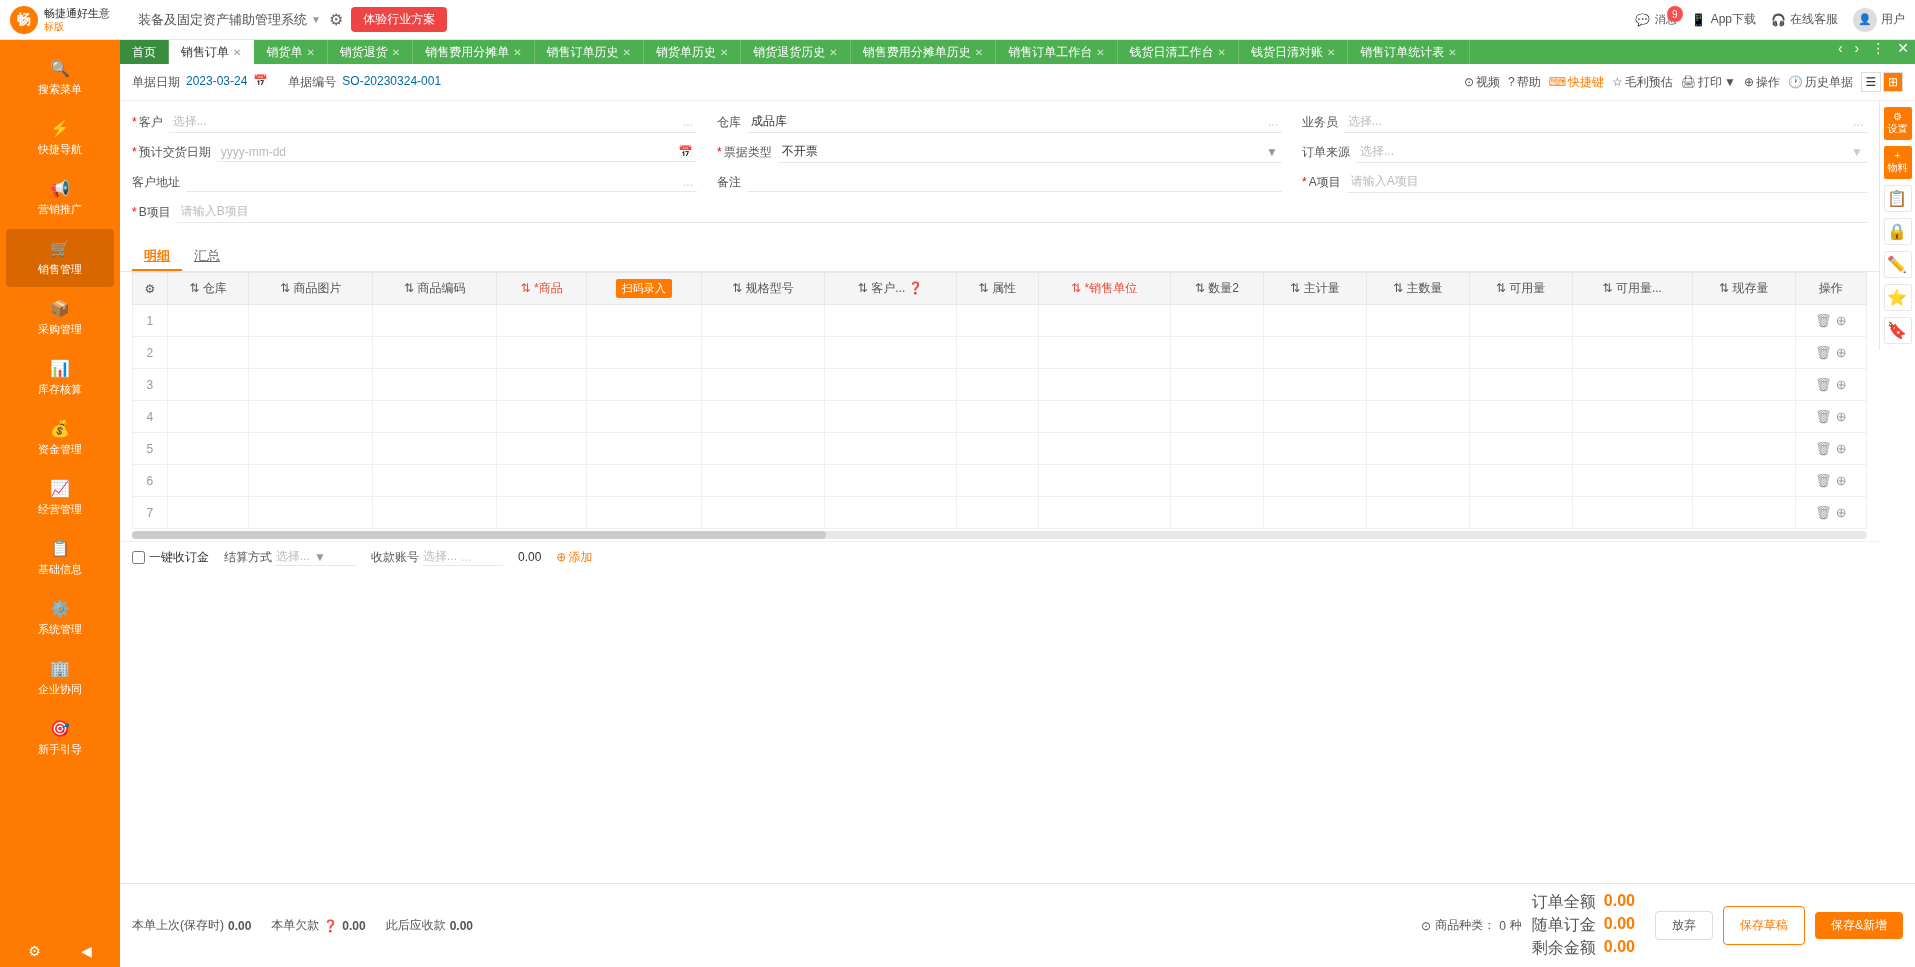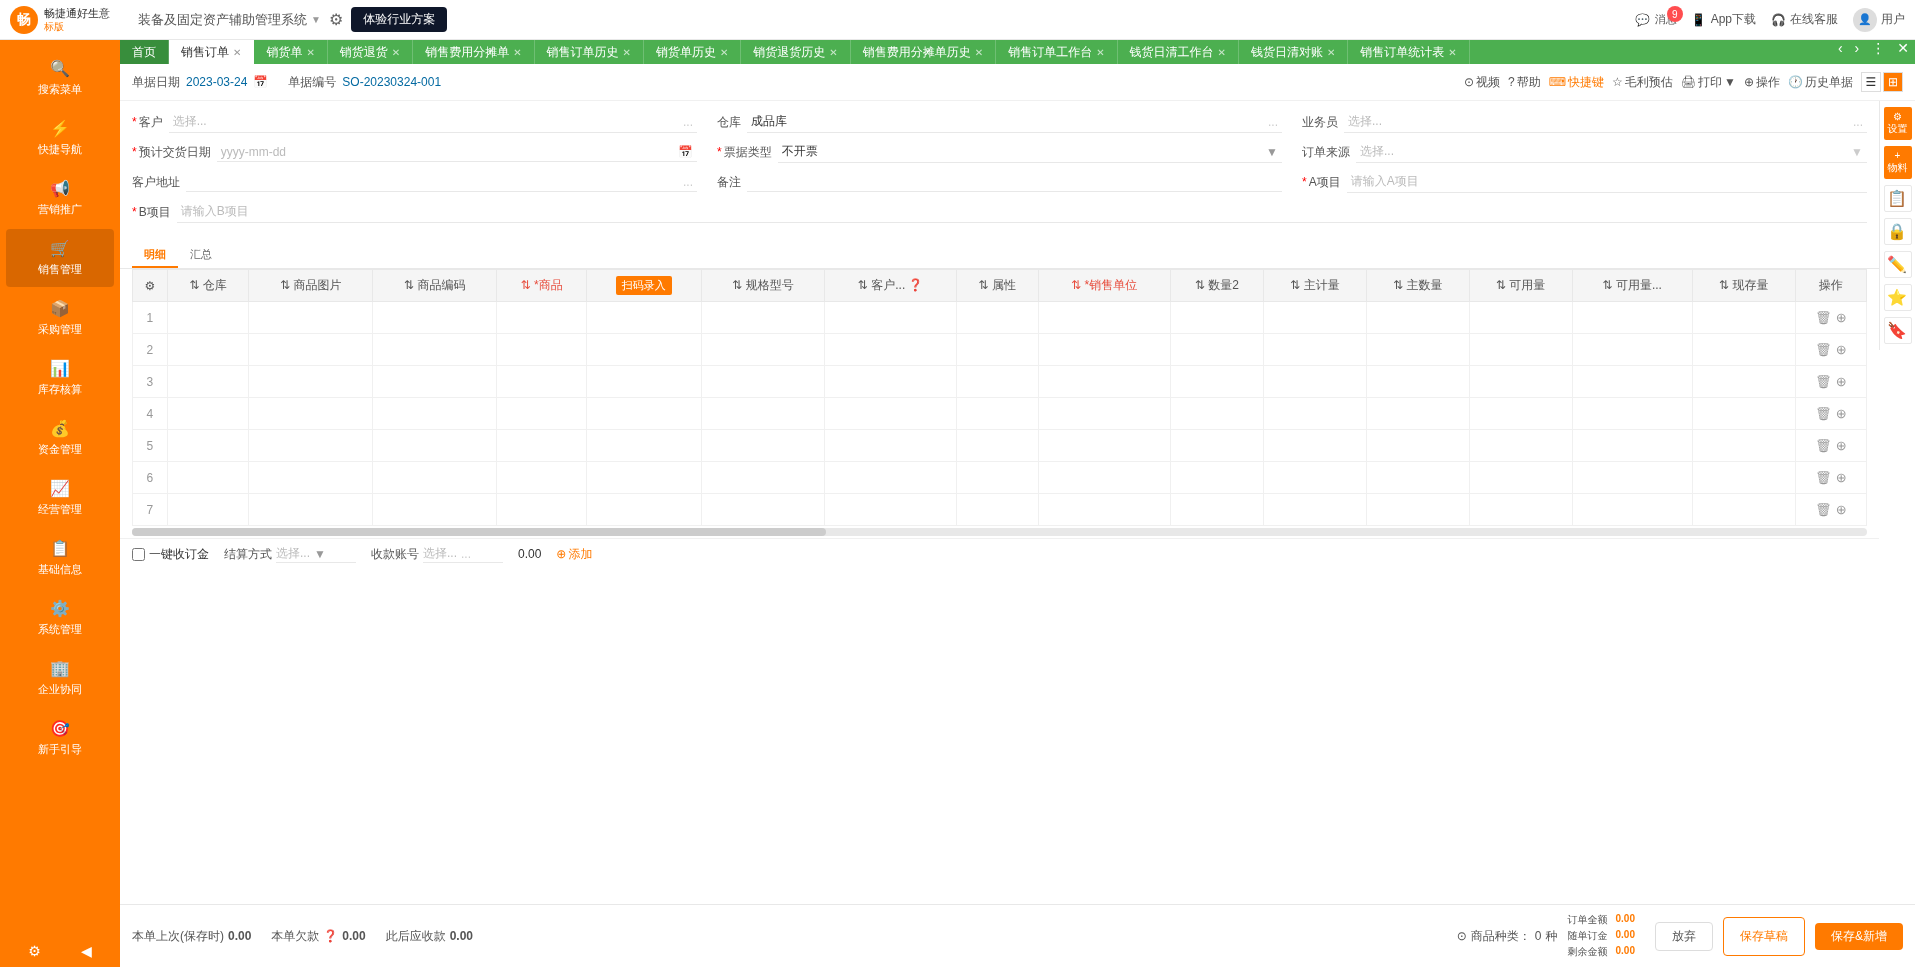--- a/index.html
+++ b/index.html
@@ -16,21 +16,21 @@
       justify-content: space-between;
     }
     .top-bar-left { display: flex; align-items: center; gap: 8px; }
     .logo-area { display: flex; align-items: center; gap: 6px; width: 120px; }
     .logo-icon { width: 28px; height: 28px; background: #ff7a00; border-radius: 50%; display: flex; align-items: center; justify-content: center; color: white; font-size: 14px; font-weight: bold; }
     .logo-text { font-size: 11px; color: #333; line-height: 1.3; }
     .system-title { display: flex; align-items: center; gap: 4px; color: #555; font-size: 13px; }
     .system-title-text { }
     .dropdown-arrow { color: #999; font-size: 10px; }
     .settings-icon { color: #666; cursor: pointer; font-size: 16px; }
-    .plan-btn { background: #0f172a; color: white; border: none; padding: 4px 12px; border-radius: 4px; cursor: pointer; font-size: 12px; }
+    .plan-btn { background: #ef4444; color: white; border: none; padding: 4px 12px; border-radius: 4px; cursor: pointer; font-size: 12px; }
     .top-bar-right { display: flex; align-items: center; gap: 15px; color: #555; font-size: 12px; }
     .notification-area { position: relative; display: flex; align-items: center; gap: 4px; cursor: pointer; }
     .badge { background: #ff4d4f; color: white; border-radius: 50%; width: 16px; height: 16px; font-size: 10px; display: flex; align-items: center; justify-content: center; position: absolute; top: -6px; right: -6px; }
     .top-bar-right-item { display: flex; align-items: center; gap: 4px; cursor: pointer; color: #555; }
     .user-avatar { width: 24px; height: 24px; background: #ddd; border-radius: 50%; display: flex; align-items: center; justify-content: center; font-size: 11px; }
 
     
     .main-layout { display: flex; height: calc(100vh - 40px); }
 
     
@@ -52,34 +52,34 @@
     .tab-close { font-size: 10px; color: rgba(255,255,255,0.7); cursor: pointer; }
     .tab.active .tab-close { color: #999; }
     .tab-nav-btn { background: none; border: none; color: white; cursor: pointer; padding: 0 6px; font-size: 14px; }
     .tab-extra { display: flex; align-items: center; margin-left: auto; }
 
     
     .page-content { flex: 1; background: #fff; overflow-y: auto; padding: 0; }
 
     
     .form-header { display: flex; align-items: center; padding: 8px 12px; background: #fff; border-bottom: 1px solid #f0f0f0; gap: 20px; }
-    .form-field { display: flex; align-items: center; gap: 6px; }
+    .form-field { display: flex; gap: 6px; }
     .form-label { color: #555; font-size: 12px; white-space: nowrap; }
     .form-value { color: #0369a1; font-size: 12px; }
     .form-actions { margin-left: auto; display: flex; align-items: center; gap: 8px; }
     .action-link { color: #555; font-size: 12px; cursor: pointer; display: flex; align-items: center; gap: 2px; }
     .view-toggle { display: flex; align-items: center; gap: 2px; }
     .view-btn { width: 20px; height: 20px; border: 1px solid #ddd; display: flex; align-items: center; justify-content: center; cursor: pointer; }
     .required { color: red; margin-right: 2px; }
     .calendar-icon { color: #999; cursor: pointer; }
     .dropdown-select { display: flex; align-items: center; gap: 4px; border-bottom: 1px solid #e0e0e0; padding: 2px 4px; min-width: 80px; cursor: pointer; }
 
     
     .form-tabs { display: flex; padding: 8px 12px 0; border-bottom: 1px solid #e8e8e8; }
-    .form-tab { padding: 4px 12px; cursor: pointer; font-size: 11px; color: #666; border-bottom: 2px solid transparent; }
+    .form-tab { padding: 4px 12px; cursor: pointer; font-size: 13px; color: #666; border-bottom: 2px solid transparent; text-decoration: underline; }
     .form-tab.active { color: #ff7a00; border-bottom: 2px solid #ff7a00; font-weight: bold; }
 
     
     .data-table-container { padding: 0 12px; overflow-x: auto; }
     .data-table { width: 100%; border-collapse: collapse; font-size: 12px; }
     .data-table th { background: #f5f5f5; border: 1px solid #e8e8e8; padding: 6px 4px; text-align: center; color: #555; white-space: nowrap; font-weight: normal; }
     .data-table td { border: 1px solid #f0f0f0; padding: 4px; text-align: center; height: 32px; }
     .row-num { color: #999; }
     .scan-btn { background: #ff7a00; color: white; border: none; padding: 2px 6px; border-radius: 2px; cursor: pointer; font-size: 11px; }
 
@@ -88,21 +88,21 @@
 
     
     .bottom-bar { padding: 6px 12px; background: #fff; border-top: 1px solid #f0f0f0; display: flex; align-items: center; gap: 15px; }
     .bottom-field { display: flex; align-items: center; gap: 4px; font-size: 12px; color: #555; }
     .checkbox-label { display: flex; align-items: center; gap: 4px; font-size: 12px; cursor: pointer; }
     .add-link { color: #ff7a00; cursor: pointer; display: flex; align-items: center; gap: 2px; }
 
     
     .footer { display: flex; align-items: center; justify-content: space-between; padding: 8px 12px; background: #fff; border-top: 1px solid #e8e8e8; }
     .footer-left { display: flex; align-items: center; gap: 20px; font-size: 12px; color: #555; }
-    .order-summary { display: flex; flex-direction: column; align-items: flex-end; gap: 2px; font-size: 10px; color: #555; margin-right: 10px; }
+    .order-summary { display: flex; flex-direction: column; align-items: flex-end; gap: 2px; font-size: 16px; color: #555; margin-right: 10px; }
     .order-total { display: flex; gap: 8px; }
     .highlight-val { color: #ff7a00; font-weight: bold; }
     .btn-discard { border: 1px solid #ddd; background: #fff; padding: 5px 16px; border-radius: 4px; cursor: pointer; font-size: 12px; color: #555; }
     .btn-save-draft { border: 1px solid #ff7a00; background: #fff; color: #ff7a00; padding: 10px 16px; border-radius: 4px; cursor: pointer; font-size: 12px; }
     .btn-save-new { background: #ff7a00; color: white; border: none; padding: 5px 16px; border-radius: 4px; cursor: pointer; font-size: 12px; }
     .product-count { display: flex; align-items: center; gap: 4px; font-size: 12px; color: #555; }
     .section-row { display: flex; align-items: center; gap: 20px; margin-bottom: 8px; flex-wrap: wrap; }
     .field-group { display: flex; align-items: center; gap: 6px; flex: 1; min-width: 200px; }
     .field-label { color: #555; font-size: 12px; white-space: nowrap; }
     .field-value-box { flex: 1; border-bottom: 1px solid #e8e8e8; padding: 2px 4px; font-size: 12px; color: #333; min-height: 20px; display: flex; align-items: center; }

